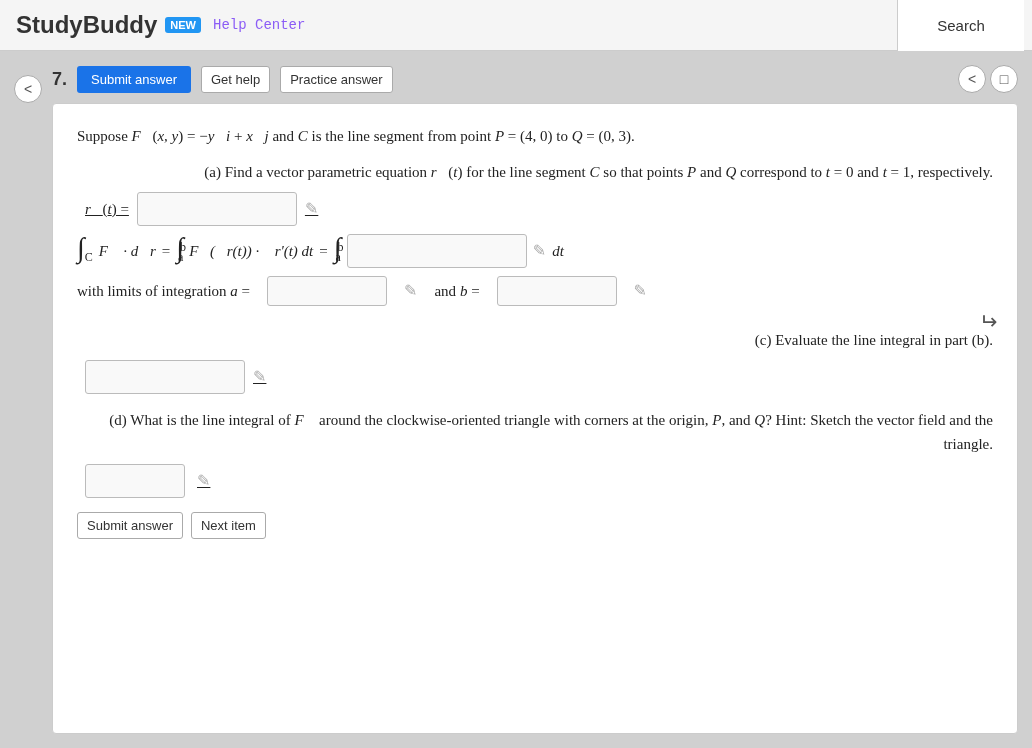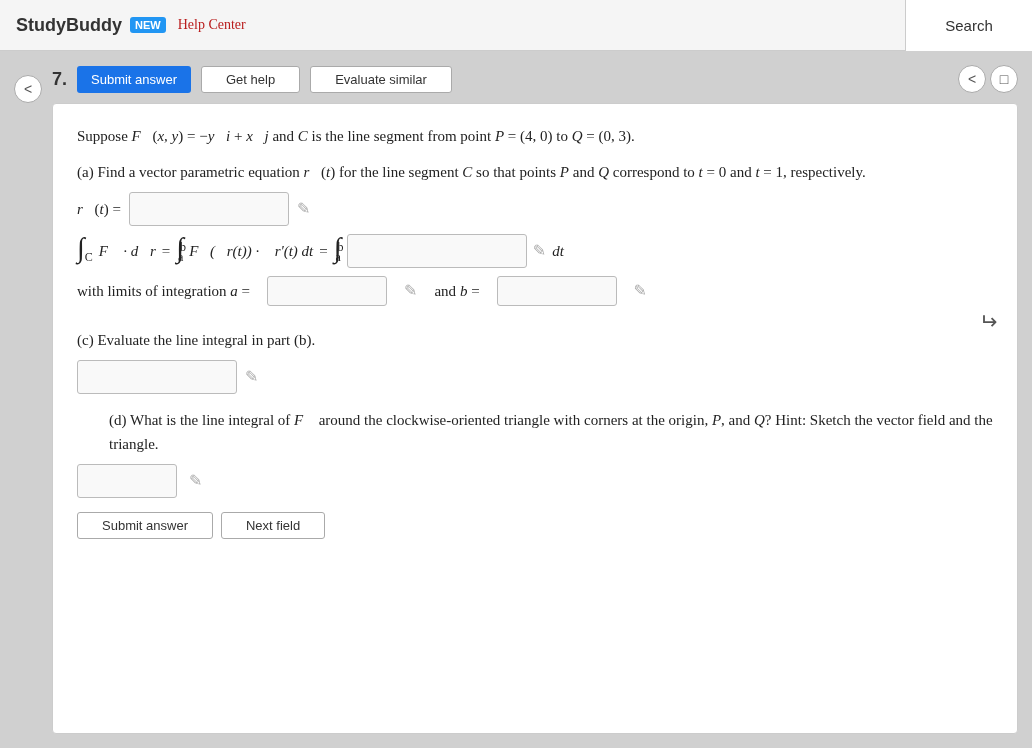--- a/index.html
+++ b/index.html
@@ -18,43 +18,43 @@
       height: 51px;
       display: flex;
       align-items: center;
       padding: 0 16px;
       border-bottom: 1px solid #ccc;
       position: relative;
     }
     .navbar-brand {
       font-family: Arial, sans-serif;
       font-weight: bold;
-      font-size: 18px;
+      font-size: 24px;
       color: #333;
       margin-right: 8px;
     }
     .badge-new {
       background: #2196F3;
       color: white;
       font-size: 11px;
       font-family: Arial, sans-serif;
       font-weight: bold;
       padding: 2px 5px;
       border-radius: 3px;
       margin-right: 12px;
     }
     .navbar-link {
-      font-family: Liberation Serif, serif;
+      font-family: Liberation Mono, monospace;
       font-size: 14px;
-      color: #b91c1c;
+      color: #8b5cf6;
       cursor: pointer;
     }
     .search-btn {
       position: absolute;
-      right: 0;
+      right: 8px;
       top: 0;
       height: 51px;
       width: 127px;
       background: white;
       border: none;
       border-left: 1px solid #ccc;
       font-family: Arial, sans-serif;
       font-size: 15px;
       color: #333;
       cursor: pointer;
@@ -118,21 +118,21 @@
       padding: 6px 14px;
       font-size: 13px;
       font-family: Arial, sans-serif;
       border-radius: 3px;
       cursor: pointer;
     }
     .btn-outline {
       background: white;
       color: #333;
       border: 1px solid #aaa;
-      padding: 5px 24px;
+      padding: 5px 9px;
       font-size: 13px;
       font-family: Arial, sans-serif;
       border-radius: 3px;
       cursor: pointer;
     }
     .right-nav-btns {
       margin-left: auto;
       display: flex;
       gap: 4px;
     }
@@ -151,27 +151,29 @@
       position: relative;
     }
 
     .problem-statement {
       font-size: 15px;
     }
 
     .part-label {
       margin-top: 12px;
       margin-bottom: 6px;
+      text-align: right;
     }
 
     .answer-row {
       display: flex;
       align-items: center;
       gap: 8px;
-      margin: 8px 0;
+      margin: 8px 8px;
+      text-decoration: underline;
     }
 
     .answer-input {
       width: 160px;
       height: 34px;
       border: 1px solid #bbb;
       border-radius: 3px;
       background: #f9f9f9;
       padding: 0 8px;
       font-size: 14px;
@@ -290,21 +292,21 @@
       <span>&lt;</span>
     </button>
   </div>
 
   <div class="question-container">
 
     <div class="question-header">
       <span class="question-number">7.</span>
       <button class="btn-submit-answer">Submit answer</button>
       <button class="btn-outline">Get help</button>
-      <button class="btn-outline">Evaluate similar</button>
+      <button class="btn-outline">Practice answer</button>
       <div class="right-nav-btns">
         <button class="circle-btn">
           <span>&lt;</span>
         </button>
         <button class="circle-btn">
           <span>□</span>
         </button>
       </div>
     </div>
 
@@ -365,18 +367,18 @@
       <div class="part-label" style="margin-top:14px;margin-left:32px;">
         (d) What is the line integral of <span class="math">F⃗</span> around the clockwise-oriented triangle with corners at the origin, <span class="math">P</span>, and <span class="math">Q</span>? Hint: Sketch the vector field and the triangle.
       </div>
       <div class="answer-row">
         <input class="part-d-input" type="text" style="">
         <span class="pencil-icon">✎</span>
       </div>
 
       <div class="bottom-buttons">
         <button class="btn-outline">Submit answer</button>
-        <button class="btn-outline">Next field</button>
+        <button class="btn-outline">Next item</button>
       </div>
 
     </div>
   </div>
 </div>
 
 </body></html>

